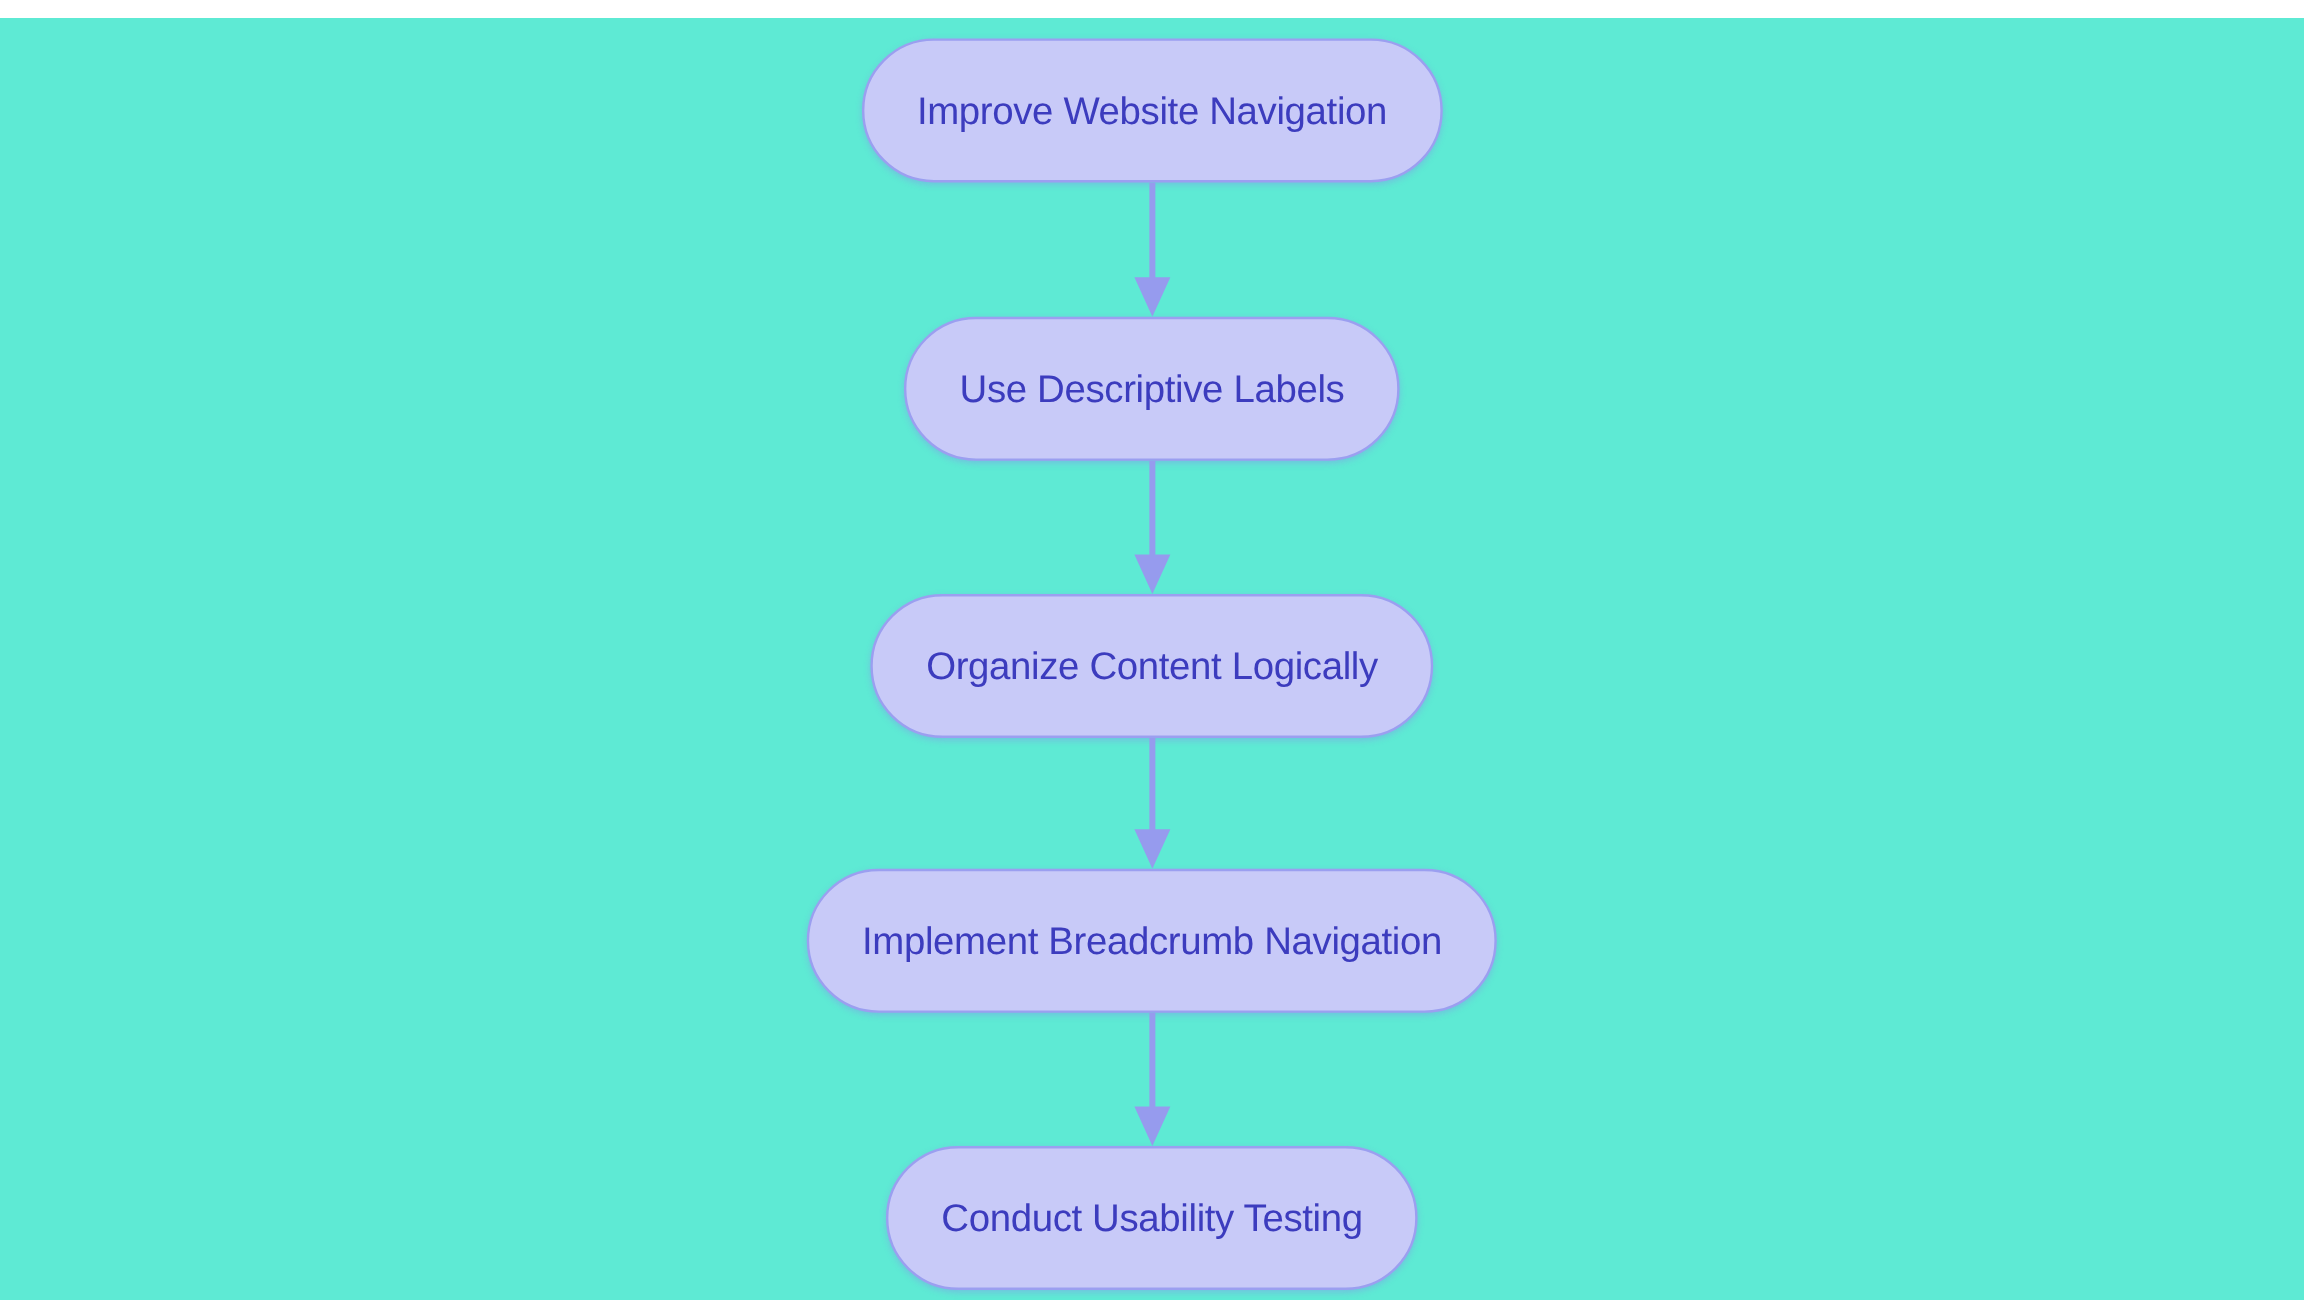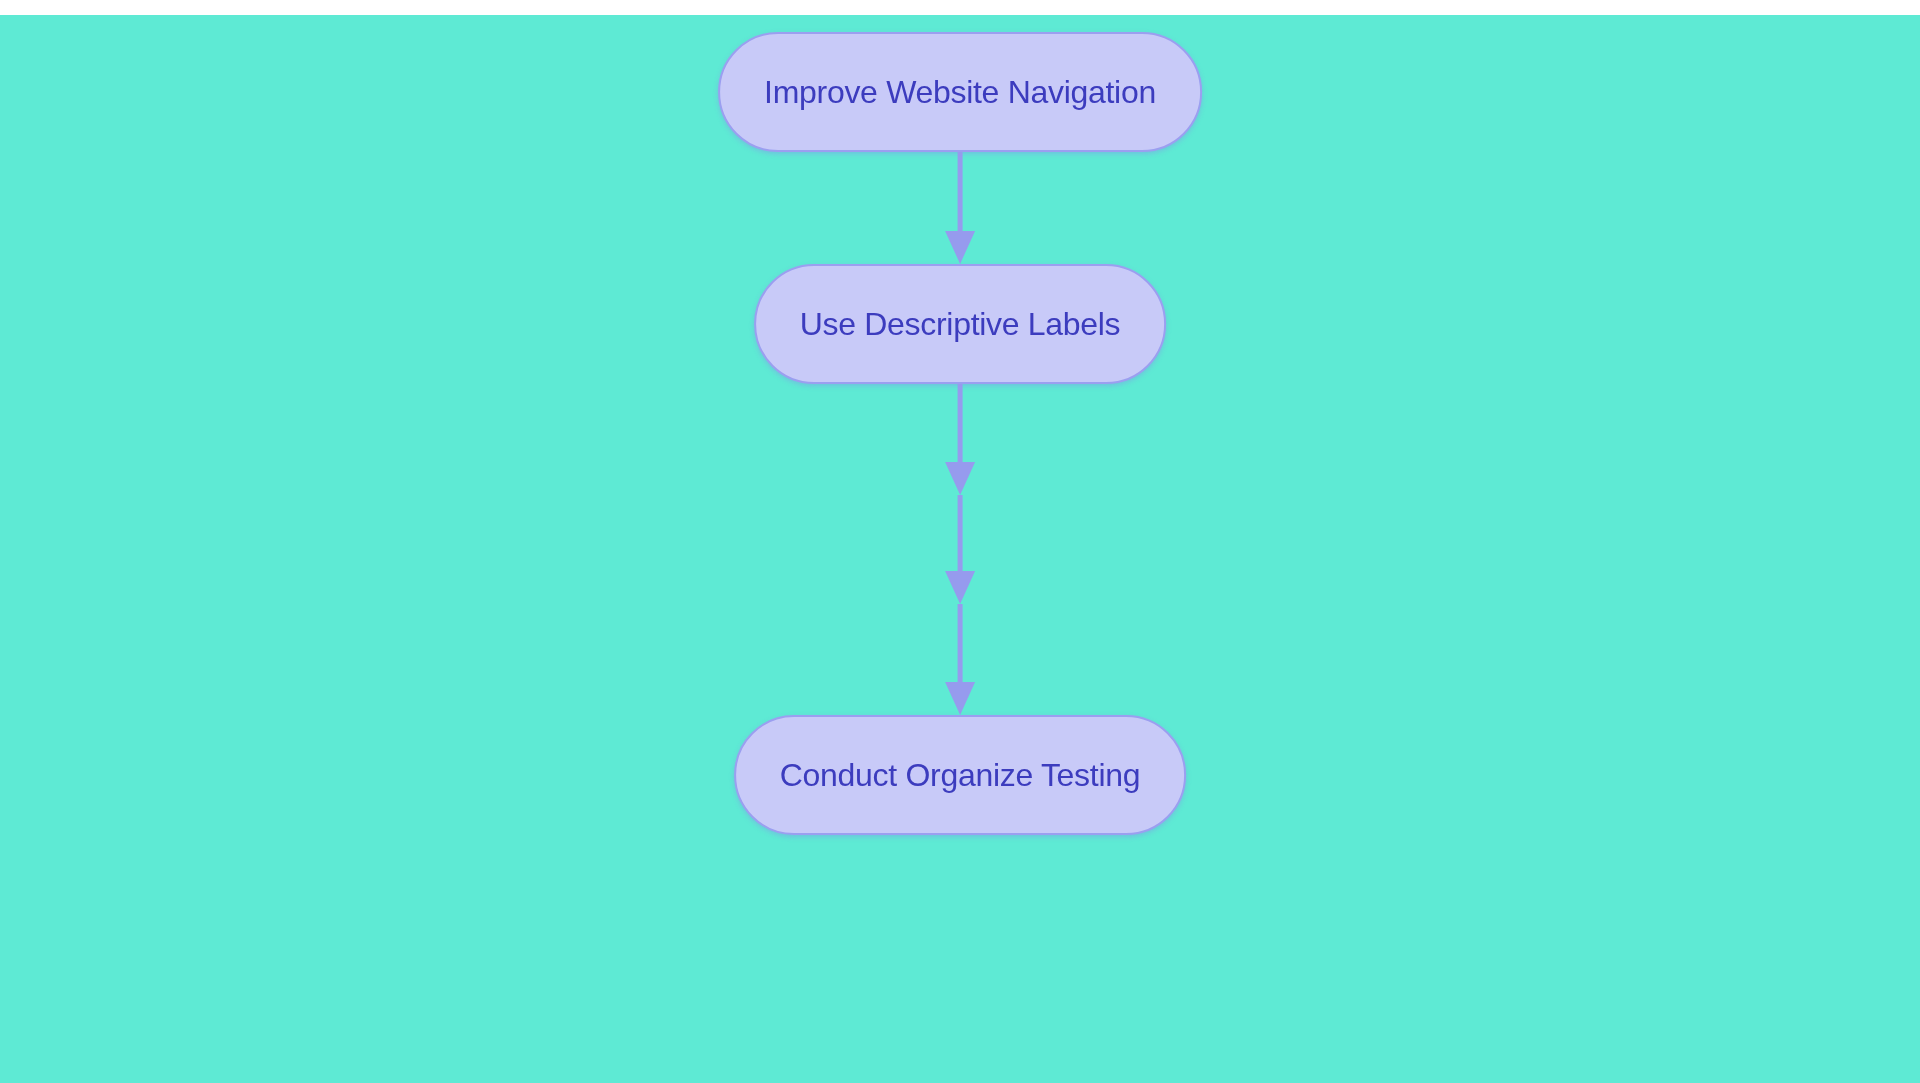--- a/index.html
+++ b/index.html
@@ -55,23 +55,25 @@
       <div class="flow-node" style="min-width: 466px; background: rgb(200, 202, 248); border-color: rgb(155, 159, 240); color: rgb(60, 60, 190);">Improve Website Navigation</div>
       <svg width="34" height="112" viewBox="0 0 34 112" class="flow-arrow">
         <line x1="17" y1="0" x2="17" y2="83" stroke="#969bee" stroke-width="5"></line>
         <polygon points="2,79 32,79 17,112" fill="#969bee"></polygon>
       </svg>
       <div class="flow-node" style="min-width: 387px; background: rgb(200, 202, 248); border-color: rgb(155, 159, 240); color: rgb(60, 60, 190); text-align: right;">Use Descriptive Labels</div>
       <svg width="34" height="111" viewBox="0 0 34 111" class="flow-arrow">
         <line x1="17" y1="0" x2="17" y2="82" stroke="#969bee" stroke-width="5"></line>
         <polygon points="2,78 32,78 17,111" fill="#969bee"></polygon>
       </svg>
+      <div class="flow-node" style="min-width: 457px; background: rgb(200, 202, 248); border-color: rgb(155, 159, 240); color: rgb(60, 60, 190);">Organize Content Logically</div>
       <svg width="34" height="109" viewBox="0 0 34 109" class="flow-arrow">
         <line x1="17" y1="0" x2="17" y2="80" stroke="#969bee" stroke-width="5"></line>
         <polygon points="2,76 32,76 17,109" fill="#969bee"></polygon>
       </svg>
+      <div class="flow-node" style="min-width: 568px; background: rgb(200, 202, 248); border-color: rgb(155, 159, 240); color: rgb(60, 60, 190);">Implement Breadcrumb Navigation</div>
       <svg width="34" height="111" viewBox="0 0 34 111" class="flow-arrow">
         <line x1="17" y1="0" x2="17" y2="82" stroke="#969bee" stroke-width="5"></line>
         <polygon points="2,78 32,78 17,111" fill="#969bee"></polygon>
       </svg>
-      <div class="flow-node" style="min-width: 439px; background: rgb(200, 202, 248); border-color: rgb(155, 159, 240); color: rgb(60, 60, 190);">Conduct Organize Testing</div>
+      <div class="flow-node" style="min-width: 439px; background: rgb(200, 202, 248); border-color: rgb(155, 159, 240); color: rgb(60, 60, 190);">Conduct Usability Testing</div>
     </div>
 </div>
 
 </body></html>

